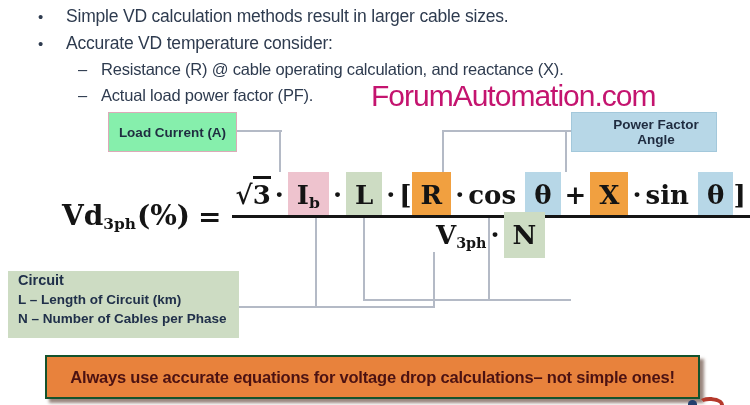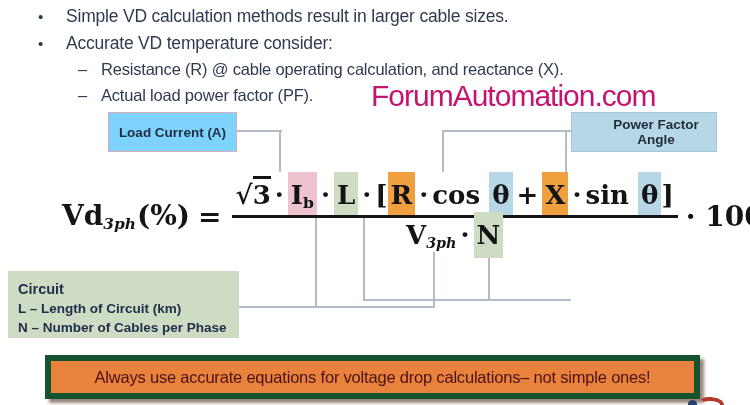--- a/index.html
+++ b/index.html
@@ -19,55 +19,55 @@
 
   .watermark { position:absolute; left:371px; top:79px; font-size:30px;
     font-weight:400; letter-spacing:-1px; color:#c4146f; white-space:nowrap; }
 
   
   .line { position:absolute; background:#b4bac6; }
 
   
   .callout { position:absolute; display:flex; align-items:center; justify-content:center;
     font-size:13.5px; font-weight:700; color:#1f2c40; text-align:center; }
-  .callout.pink  { background:#7dd3fc; border:1px solid #dcaab8; }
+  .callout.pink  { background:#86efac; border:1px solid #dcaab8; }
   .callout.blue  { background:#b7d7e7; border:1px solid #a3c8db;padding-left:24px; }
   .infobox { position:absolute; font-size:13.5px; font-weight:700; color:#20304a;
-    padding:9px 10px; line-height:19px; }
+    padding:0 10px; line-height:19px; }
   .infobox .title { font-size:14.5px; font-weight:800; }
   .infobox.green  { background:#cddcc3; }
   .infobox.orange { background:#f1a73f; }
 
   
   .formula { position:absolute; left:62px; top:168px; height:96px;
     display:flex; align-items:center;
     font-family:"DejaVu Serif", serif; font-weight:bold; color:#141414; white-space:nowrap; }
   .lhs { font-size:28px; }
   .lhs .paren { margin-left:1px; }
   .eq { font-size:28px; margin-left:8px; }
   .frac { display:flex; flex-direction:column; align-items:center; margin-left:10px; }
   .num, .den { font-size:26px; line-height:1.3; padding:0 4px; }
   .fracbar { height:3px; background:#151515; width:100%; margin:2px 0 1px; }
   .hundred { font-size:28px; margin-left:8px; }
-  sub.msub { font-size:0.55em; font-style:italic; vertical-align:-0.25em; letter-spacing:0; }
+  sub.msub { font-size:0.55em; vertical-align:-0.25em; letter-spacing:0; }
   sub.bsub { font-size:0.6em; font-style:normal; vertical-align:-0.25em; }
   .mdot { margin:0 4px; }
   .sqrt-arg { border-top:3px solid #141414; padding-top:1px; }
-  .hl { padding:8px 3px; }
+  .hl { padding:8px 9px; }
   .hl-pink   { background:#eec3ce; }
   .hl-green  { background:#cddcc3; }
   .hl-orange { background:#f1a040; }
   .hl-blue   { background:#b7d7e7; }
 
   
   .banner { position:absolute; left:45px; top:355px; width:655px; height:44px;
-    background:#e8823c; border:6px solid #14532d;
+    background:#e8823c; border:2px solid #14532d;
     box-shadow:4px 4px 3px rgba(70,35,20,0.55);
     display:flex; align-items:center; justify-content:center;
-    font-size:16.5px; font-weight:400; letter-spacing:-0.2px; color:#4c1212; }
+    font-size:16.5px; font-weight:700; letter-spacing:-0.2px; color:#4c1212; }
 
   
   .corner-logo { position:absolute; left:686px; top:395px; width:42px; height:10px; }
   .corner-logo .swoosh { position:absolute; left:12px; top:2px; width:26px; height:14px;
     border:4px solid #b5392b; border-bottom:none; border-left-color:transparent;
     border-radius:50% 50% 0 0; transform:rotate(4deg); }
   .corner-logo .dot { position:absolute; left:2px; top:5px; width:9px; height:8px;
     border-radius:50% 50% 0 0; background:#23406e; }
 </style>
 </head>

